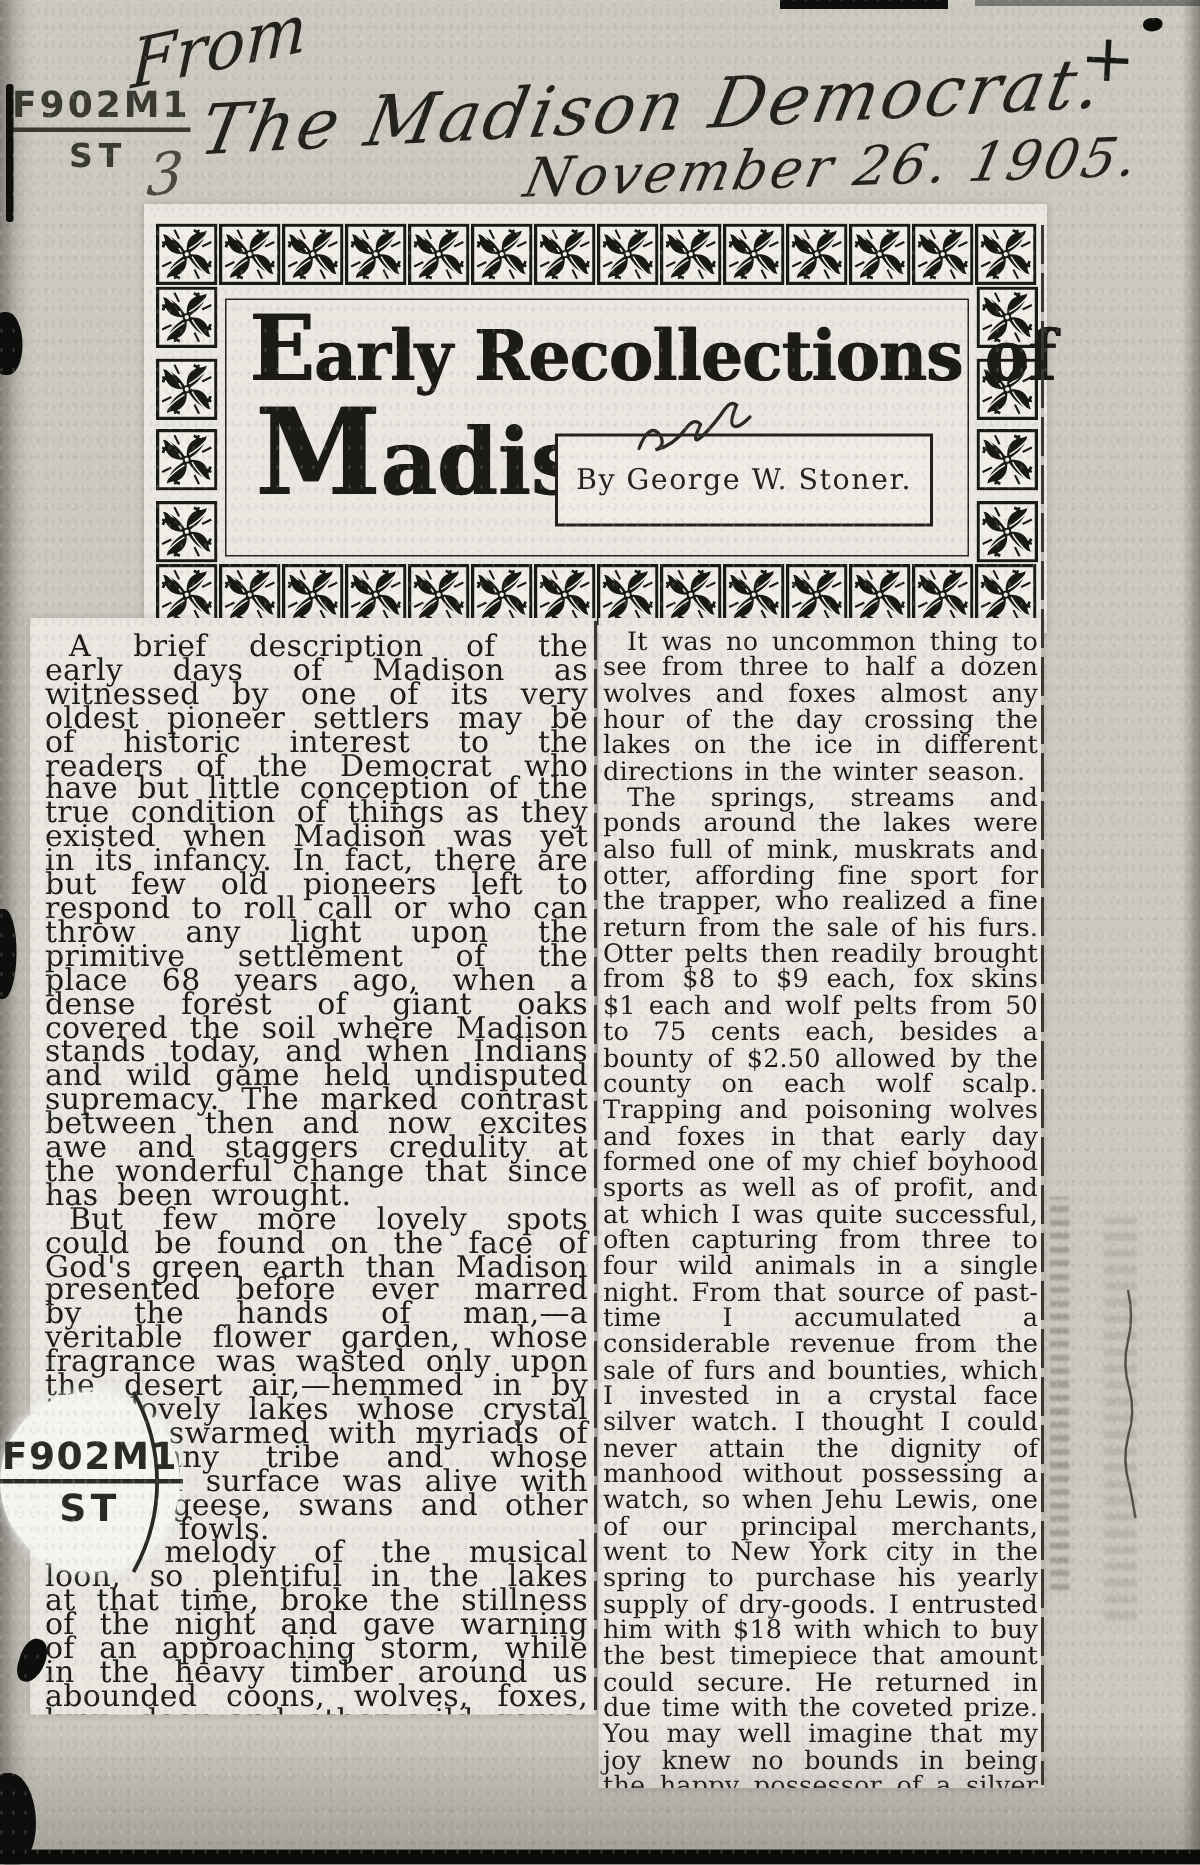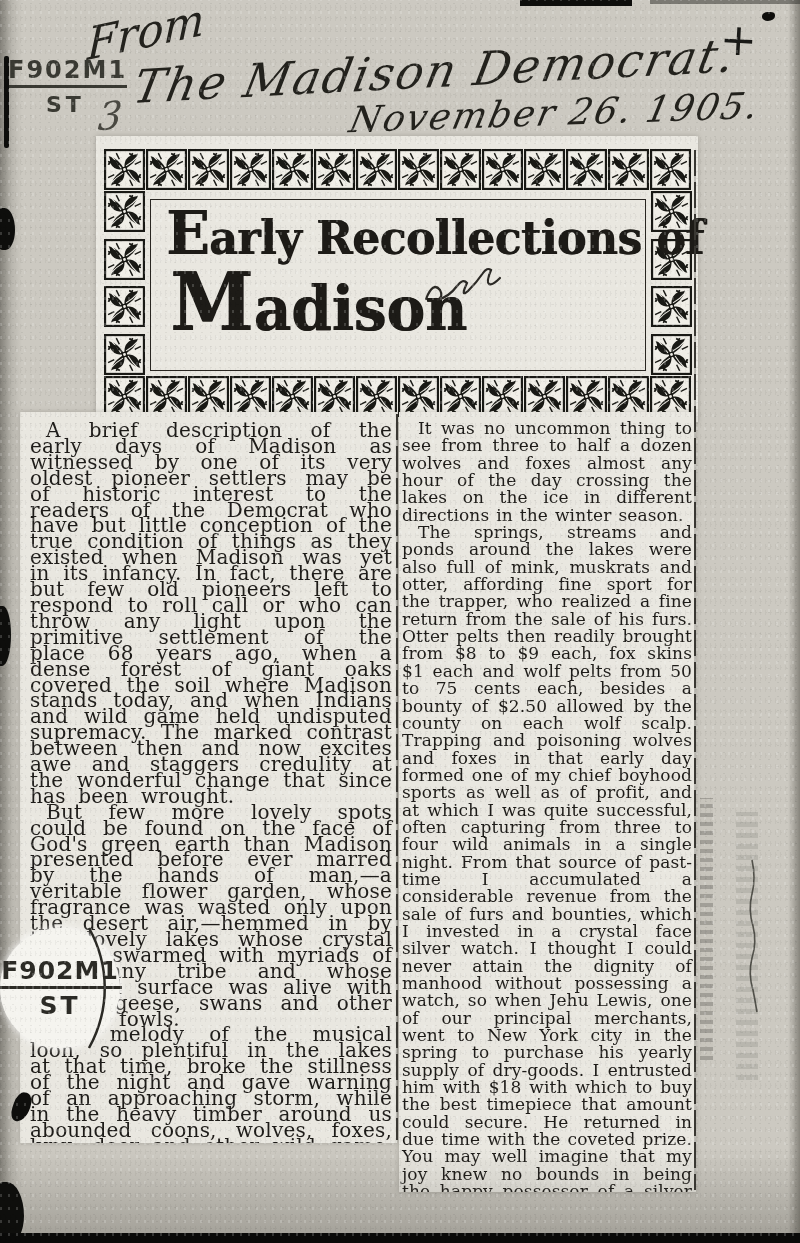--- a/index.html
+++ b/index.html
@@ -262,20 +262,23 @@
           <svg class="tile" viewBox="0 0 40 40">
             <use href="#tile-ornament"></use>
           </svg>
           <svg class="tile" viewBox="0 0 40 40">
             <use href="#tile-ornament"></use>
           </svg>
         </div>
       <div class="inner-rect"></div>
       <h1 class="display t1">Early Recollections of</h1>
       <h1 class="display t2">Madison</h1>
+      <div class="byline-box">
+        <span>By George W. Stoner.</span>
+      </div>
       <svg class="scribble" viewBox="0 0 84 44">
         <path d="M4 36 q7 -18 14 -9 q4 7 -3 10 q12 -3 20 -14 q6 -8 10 -3 q-7 15 1 8 q9 -9 15 -18 q4 -6 8 -3 q-5 12 -2 14 q3 2 11 -6" fill="none" stroke="#2c2a26" stroke-width="2.2" stroke-linecap="round"></path>
       </svg>
     </div>
   </div>
 
   <div class="clip clip-left">
     <div class="col col-left">
         <p>A brief description of the early days of Madison as witnessed by one of its very oldest pioneer settlers may be of historic interest to the readers of the Democrat who have but little conception of the true condition of things as they existed when Madison was yet in its infancy. In fact, there are but few old pioneers left to respond to roll call or who can throw any light upon the primitive settlement of the place 68 years ago, when a dense forest of giant oaks covered the soil where Madison stands today, and when Indians and wild game held undisputed supremacy. The marked contrast between then and now excites awe and staggers credulity at the wonderful change that since has been wrought.</p>
         <p>But few more lovely spots could be found on the face of God's green earth than Madison presented before ever marred by the hands of man,—a veritable flower garden, whose fragrance was wasted only upon the desert air,—hemmed in by two lovely lakes whose crystal waters swarmed with myriads of the finny tribe and whose mirrored surface was alive with ducks, geese, swans and other aquatic fowls.</p>

